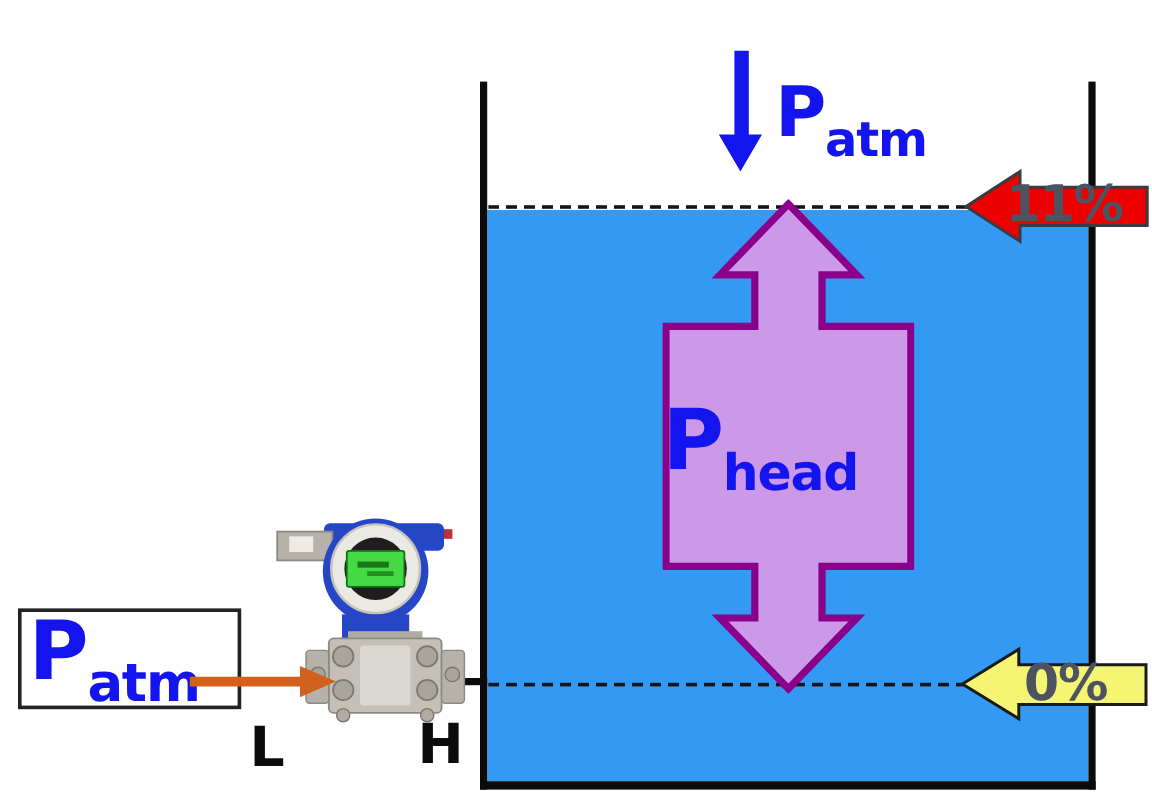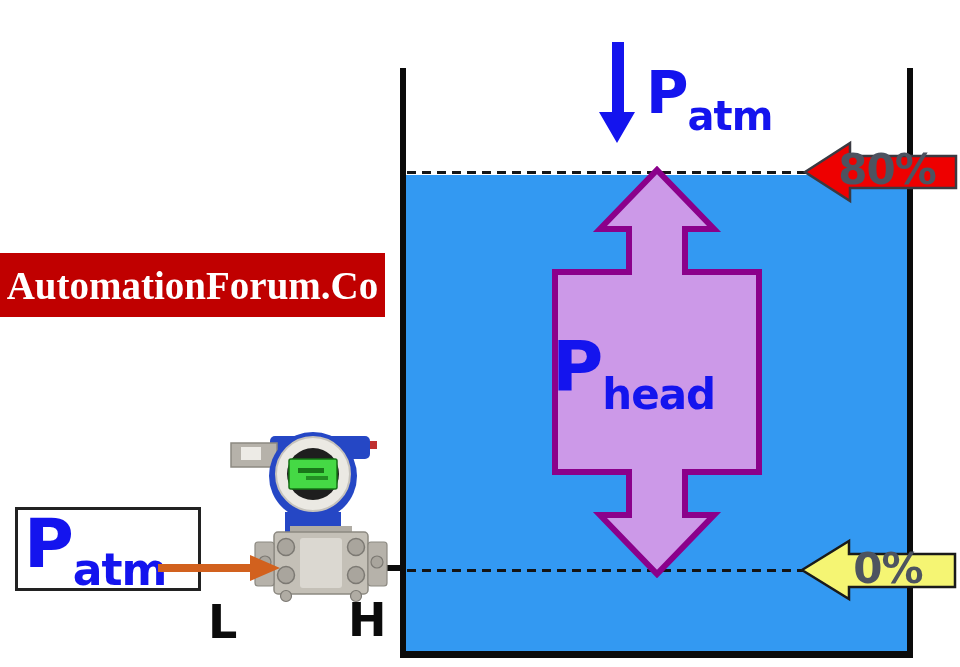--- a/index.html
+++ b/index.html
@@ -85,37 +85,34 @@
   <svg class="abs z6" style="left:597px;top:42px" width="40" height="102" viewBox="0 0 40 102">
     <path d="M15,0 h12 v70 h11 L20,101 L2,70 h13 z" style="fill:var(--label-blue,#1414EE)"></path>
   </svg>
   <div class="abs blue-label patm-top">
     <span class="main">P</span><span class="sub">atm</span>
   </div>
 
   <svg class="abs z5" style="left:803px;top:140px" width="155" height="64" viewBox="0 0 155 64">
     <polygon points="2,32 47,3 47,16 153,16 153,48 47,48 47,61" style="fill:var(--arrow-red,#EE0000);stroke:#3A3A42;stroke-width:2.5"></polygon>
   </svg>
-  <div class="percent pct-100">80%</div>
+  <div class="percent pct-100">11%</div>
 
   <svg class="abs z5" style="left:800px;top:537px" width="158" height="66" viewBox="0 0 158 66">
     <polygon points="2,33 49,4 49,17 155,17 155,50 49,50 49,62" style="fill:var(--arrow-yellow,#F5F573);stroke:#1A1A1A;stroke-width:2.5"></polygon>
   </svg>
   <div class="percent pct-0">0%</div>
 
   <svg class="abs z3" style="left:552px;top:166px" width="210" height="412" viewBox="0 0 210 412">
     <polygon points="105,4 162,63 133,63 133,106 207,106 207,306 133,306 133,349 162,349 105,408 48,349 77,349 77,306 3,306 3,106 77,106 77,63 48,63" style="fill:var(--head-fill,#CC99E8);stroke:var(--head-border,#8B008B);stroke-width:6"></polygon>
   </svg>
   <div class="abs blue-label phead-label">
     <span class="main">P</span><span class="sub">head</span>
   </div>
 
-  <div class="banner">
-    <span class="banner-text">AutomationForum.Co</span>
-  </div>
 
   <div class="patm-box"></div>
   <div class="abs blue-label patm-box-label">
     <span class="main">P</span><span class="sub">atm</span>
   </div>
 
   <svg class="abs z5" style="left:158px;top:555px" width="122" height="26" viewBox="0 0 122 26">
     <path d="M0,9 h92 v-9 l30,13 l-30,13 v-9 h-92 z" style="fill:var(--arrow-orange,#D2611E)"></path>
   </svg>
 

